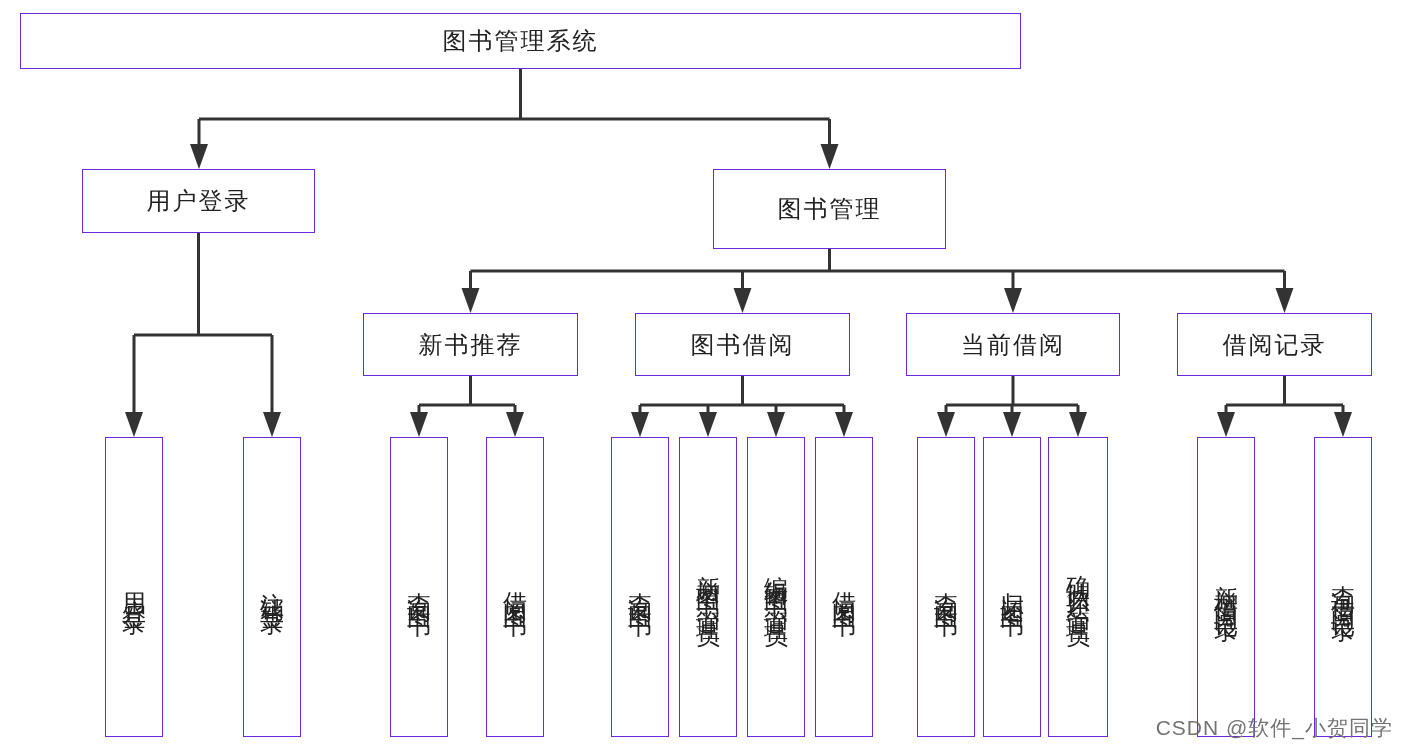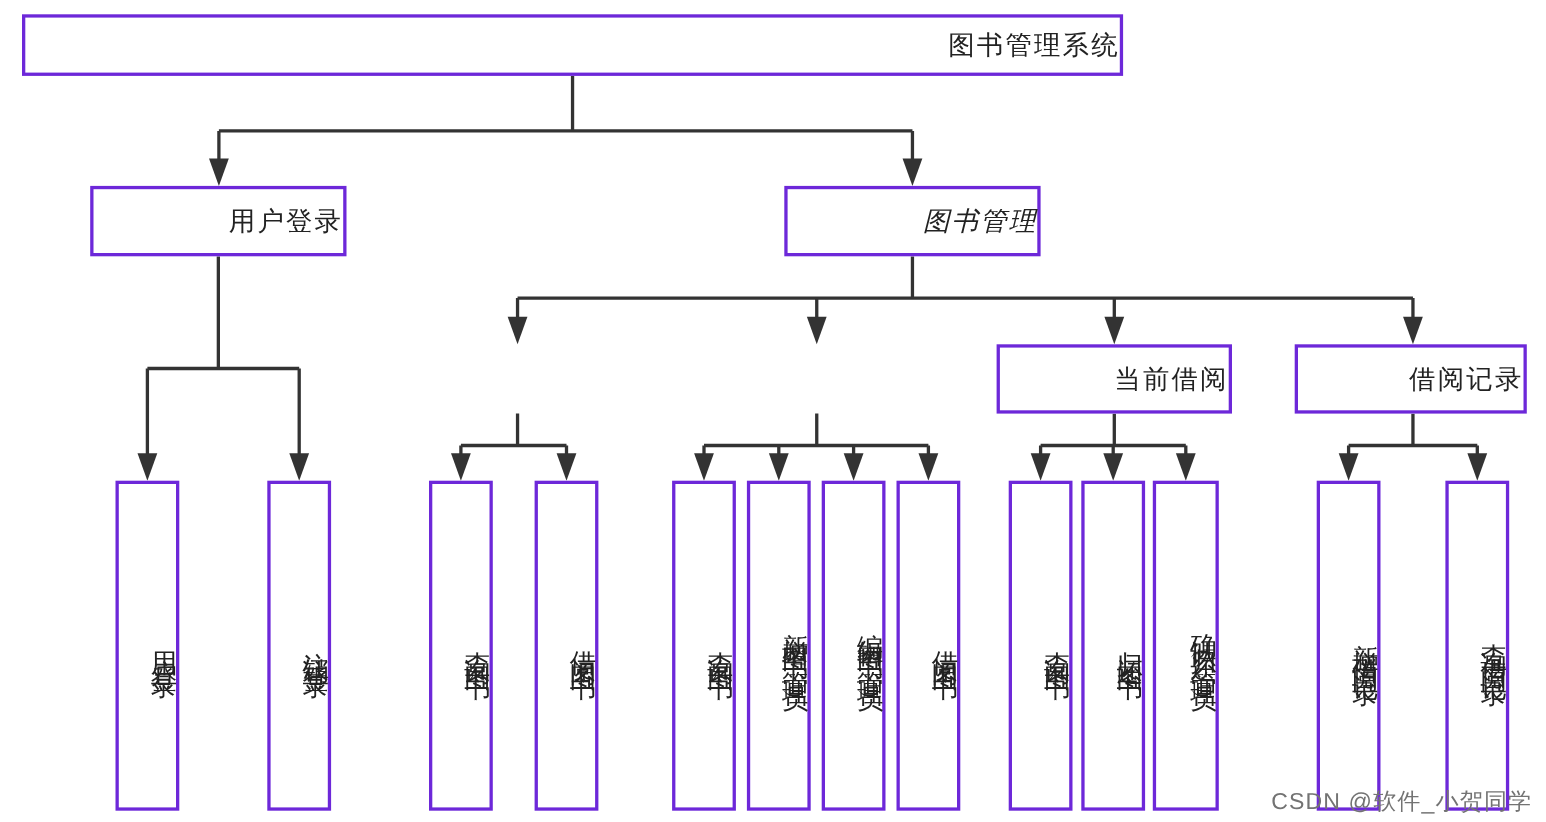--- a/index.html
+++ b/index.html
@@ -17,25 +17,25 @@
   }
   .connectors {
     position: absolute;
     left: 0;
     top: 0;
     pointer-events: none;
   }
   .box {
     position: absolute;
     box-sizing: border-box;
-    border: 3px solid #6d28d9;
+    border: 1px solid #6d28d9;
     background: #ffffff;
     display: flex;
     align-items: center;
-    justify-content: flex-end;
+    justify-content: center;
     color: #222222;
     font-size: 24px;
     letter-spacing: 2px;
   }
   .box.h span {
     white-space: nowrap;
   }
   .box.leaf span {
     writing-mode: vertical-rl;
     text-orientation: mixed;
@@ -97,28 +97,34 @@
     </g>
   </svg>
 
   <div class="box h" style="left:20px; top:13px; width:1001px; height:56px;">
     <span>图书管理系统</span>
   </div>
 
   <div class="box h" style="left:82px; top:169px; width:233px; height:64px;">
     <span>用户登录</span>
   </div>
-  <div class="box h" style="left:713px; top:169px; width:233px; height:64px;font-style:italic;">
+  <div class="box h" style="left:713px; top:169px; width:233px; height:80px;">
     <span>图书管理</span>
   </div>
 
+  <div class="box h" style="left:363px; top:313px; width:215px; height:63px;">
+    <span>新书推荐</span>
+  </div>
+  <div class="box h" style="left:635px; top:313px; width:215px; height:63px;">
+    <span>图书借阅</span>
+  </div>
   <div class="box h" style="left:906px; top:313px; width:214px; height:63px;font-family:Liberation Serif, serif;">
     <span>当前借阅</span>
   </div>
-  <div class="box h" style="left:1177px; top:313px; width:211px; height:63px;">
+  <div class="box h" style="left:1177px; top:313px; width:195px; height:63px;">
     <span>借阅记录</span>
   </div>
 
   <div class="box leaf" style="left:105px; top:437px; width:58px; height:300px;">
     <span>用户登录</span>
   </div>
   <div class="box leaf" style="left:243px; top:437px; width:58px; height:300px;">
     <span>注销登录</span>
   </div>
 

